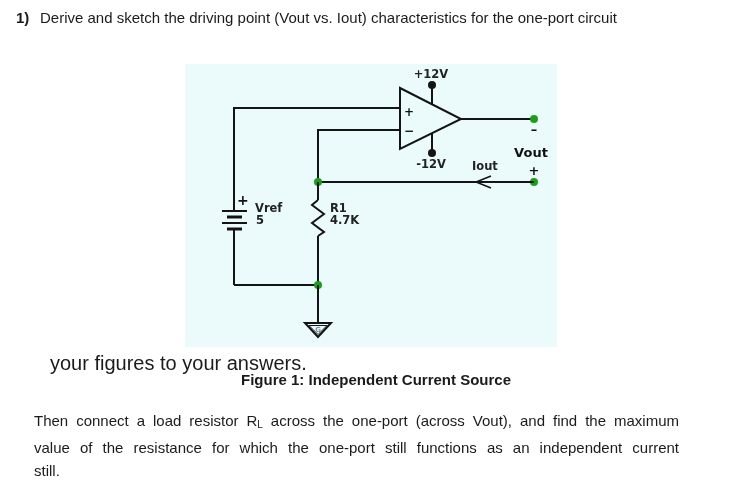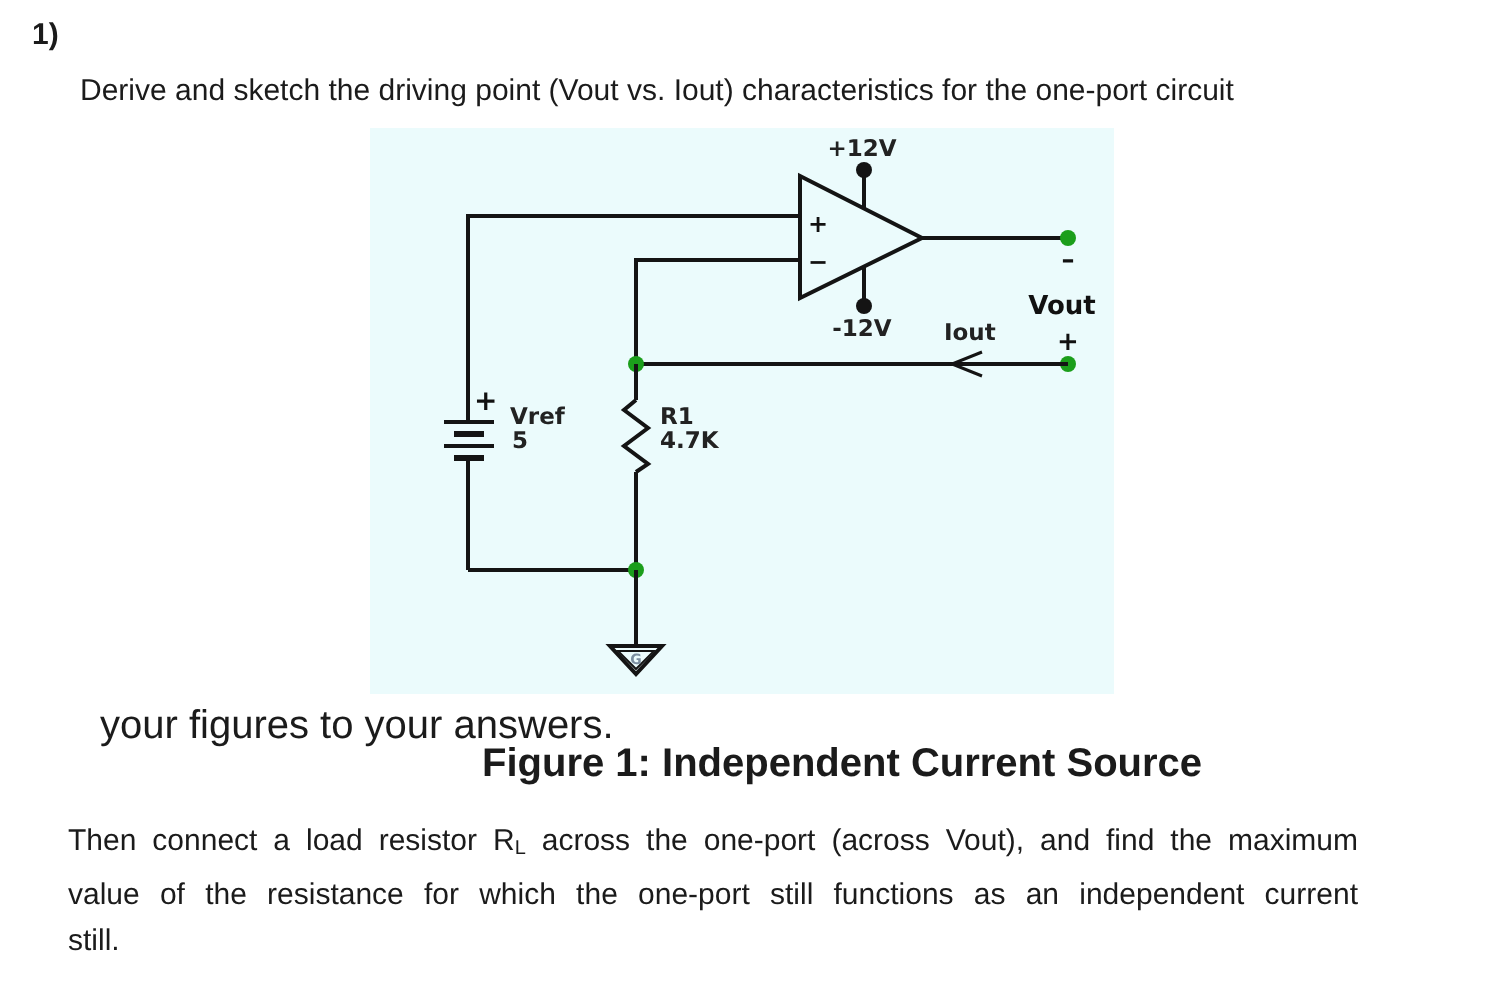--- a/index.html
+++ b/index.html
@@ -2,34 +2,34 @@
 <html><head>
 <meta charset="utf-8">
 <style>
   html,body{margin:0;padding:0;background:#fff;}
   .page{position:relative;width:750px;height:493px;background:#ffffff;overflow:hidden;
         font-family:"Liberation Sans",sans-serif;color:#1b1b1b;}
 
   
   .q-row{position:absolute;left:16px;top:6px;display:flex;font-size:15px;line-height:23px;}
   .q-num{font-weight:bold;width:24px;flex:0 0 24px;}
-  .q-text div{white-space:nowrap;margin-top:28px;}
+  .q-text div{white-space:nowrap;}
 
   
   .figure-box{position:absolute;left:185px;top:64px;width:372px;height:283px;background:#EBFBFC;}
   .figure-box svg{position:absolute;left:0;top:0;}
   .clabel{font:600 11.5px "DejaVu Sans",sans-serif;fill:#222222;}
   .csmall{font:700 12px "DejaVu Sans",sans-serif;fill:#111111;}
   .cbold{font:700 13px "DejaVu Sans",sans-serif;fill:#111111;}
   .cplus{font:700 14px "DejaVu Sans",sans-serif;fill:#111111;}
   .gnd-g{font:700 7px "DejaVu Sans",sans-serif;fill:#7b8ea0;}
 
   
   .after-fig{position:absolute;left:50px;top:352px;font-size:20px;}
-  .caption{position:absolute;left:241px;top:371px;font-size:20px;font-weight:bold;}
+  .caption{position:absolute;left:241px;top:371px;font-size:15px;font-weight:bold;}
 
   
   .para2{position:absolute;left:34px;top:409px;width:645px;font-size:15px;line-height:23px;}
   .jline{text-align:justify;text-align-last:justify;}
   .para2 sub{font-size:10px;vertical-align:-2px;}
 </style>
 </head>
 <body>
 
 <div class="page">

